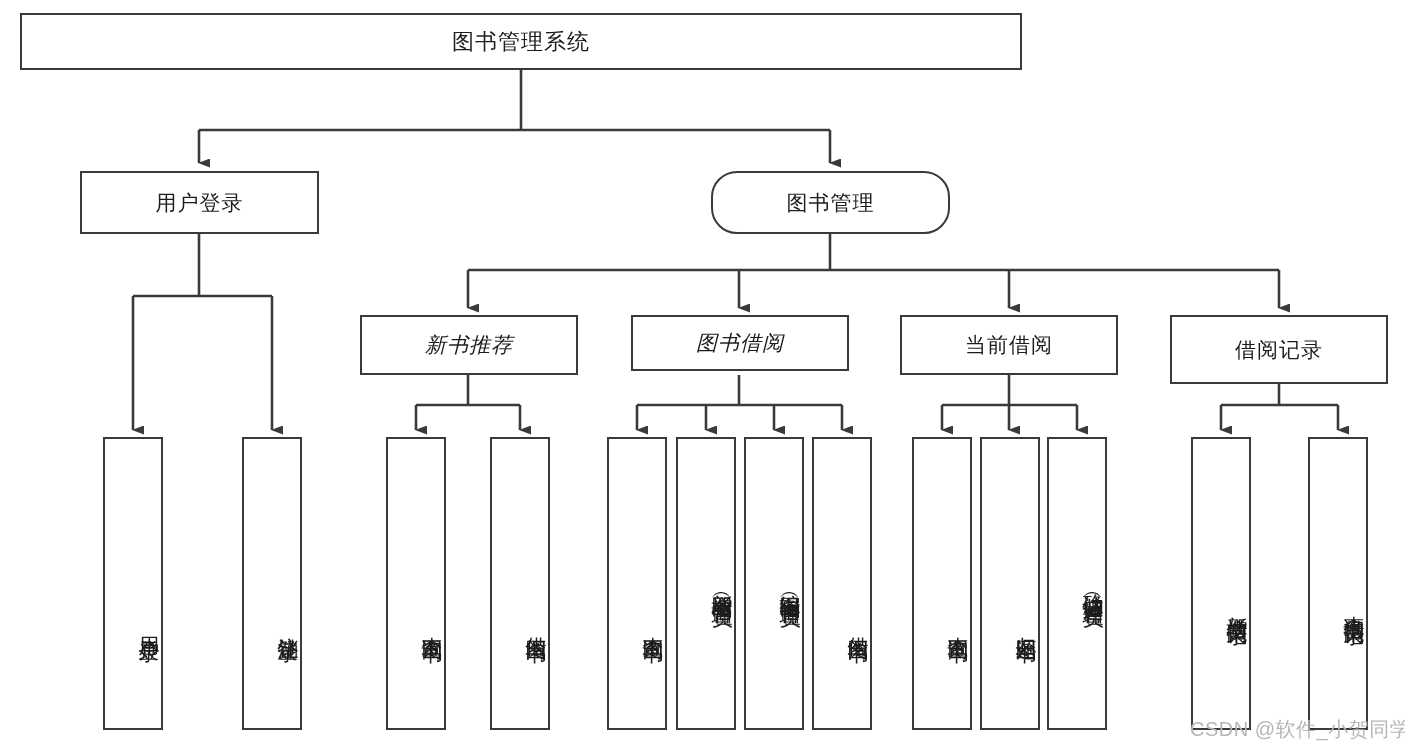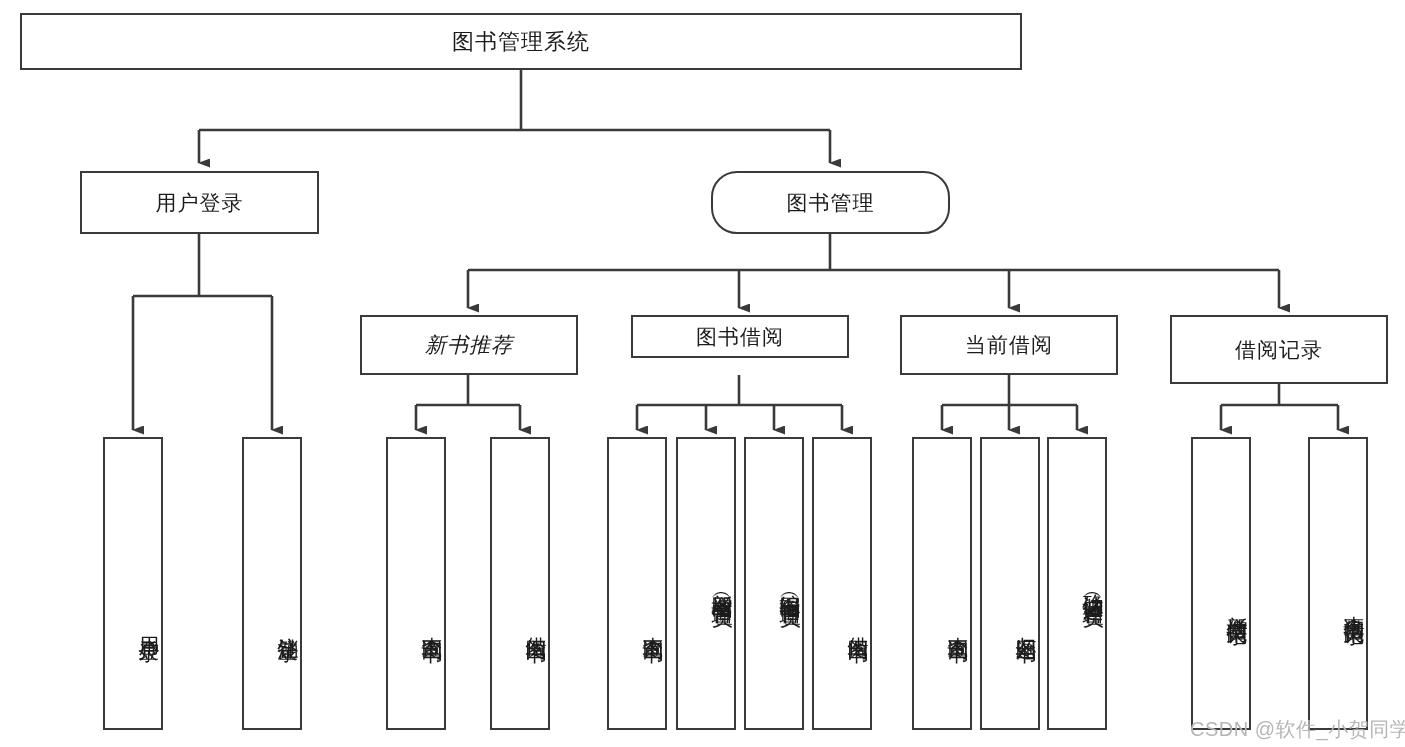--- a/index.html
+++ b/index.html
@@ -127,21 +127,21 @@
   <div class="node node-h" style="left:80px; top:171px; width:239px; height:63px;">
     <span>用户登录</span>
   </div>
   <div class="node node-h" style="left:711px; top:171px; width:239px; height:63px;border-radius:26px;">
     <span>图书管理</span>
   </div>
 
   <div class="node node-h" style="left:360px; top:315px; width:218px; height:60px;font-style:italic;">
     <span>新书推荐</span>
   </div>
-  <div class="node node-h" style="left:631px; top:315px; width:218px; height:43px;">
+  <div class="node node-h" style="left:631px; top:315px; width:218px; height:56px;font-style:italic;">
     <span>图书借阅</span>
   </div>
   <div class="node node-h" style="left:900px; top:315px; width:218px; height:60px;text-align:center;">
     <span>当前借阅</span>
   </div>
   <div class="node node-h" style="left:1170px; top:315px; width:218px; height:69px;">
     <span>借阅记录</span>
   </div>
 
   <div class="node node-v" style="left:103px; top:437px; width:60px; height:293px; padding-top:80px;">

